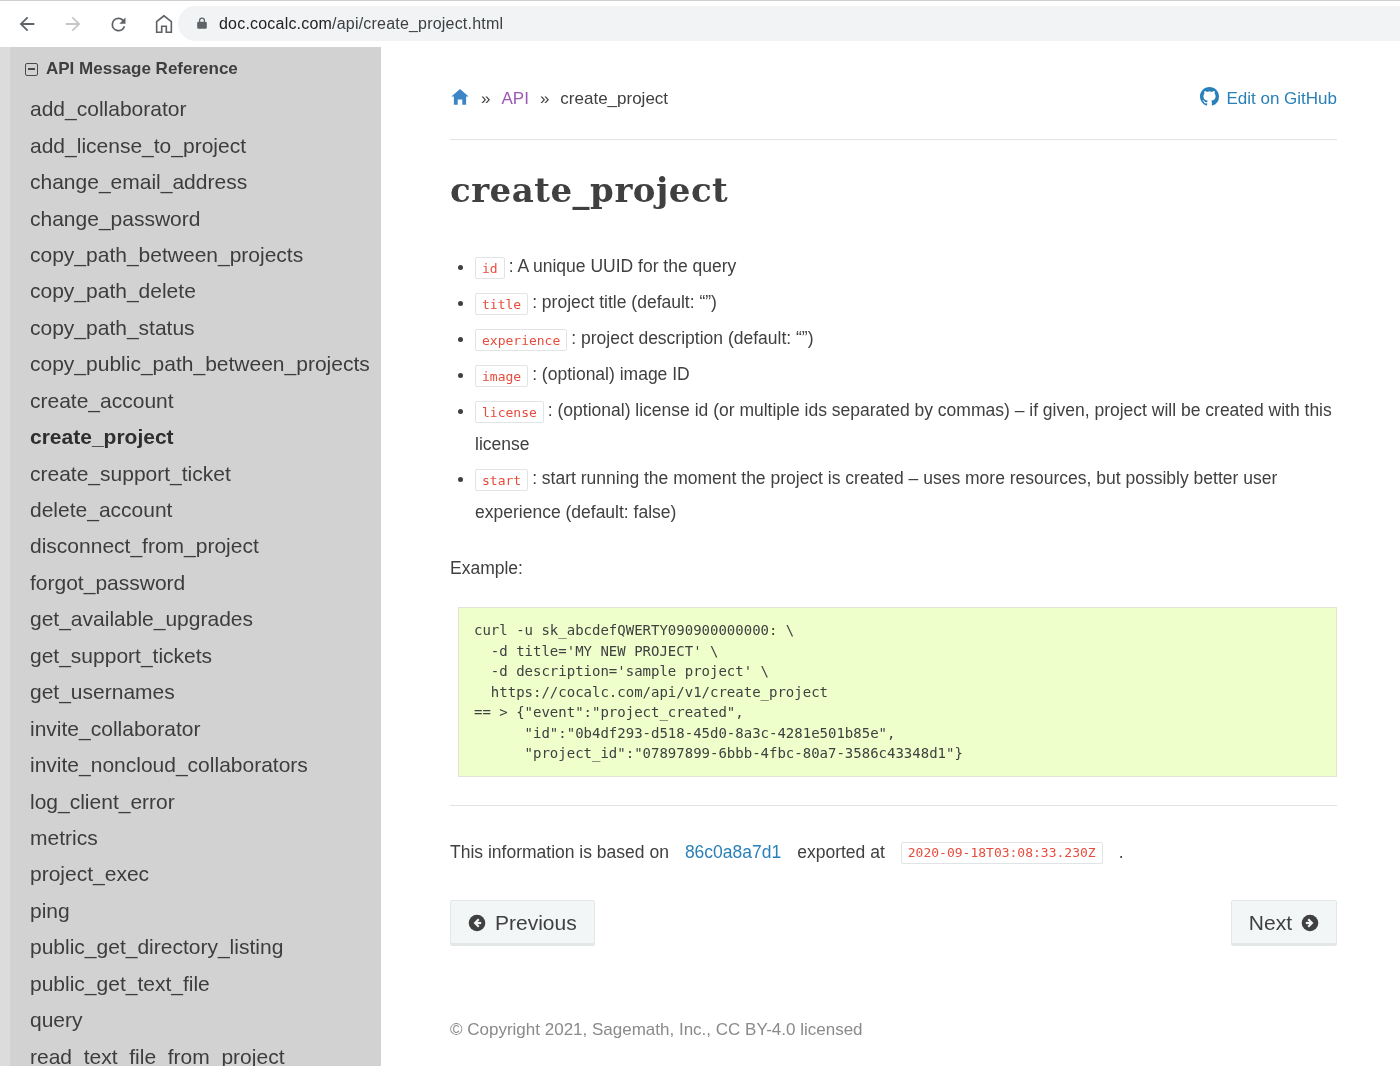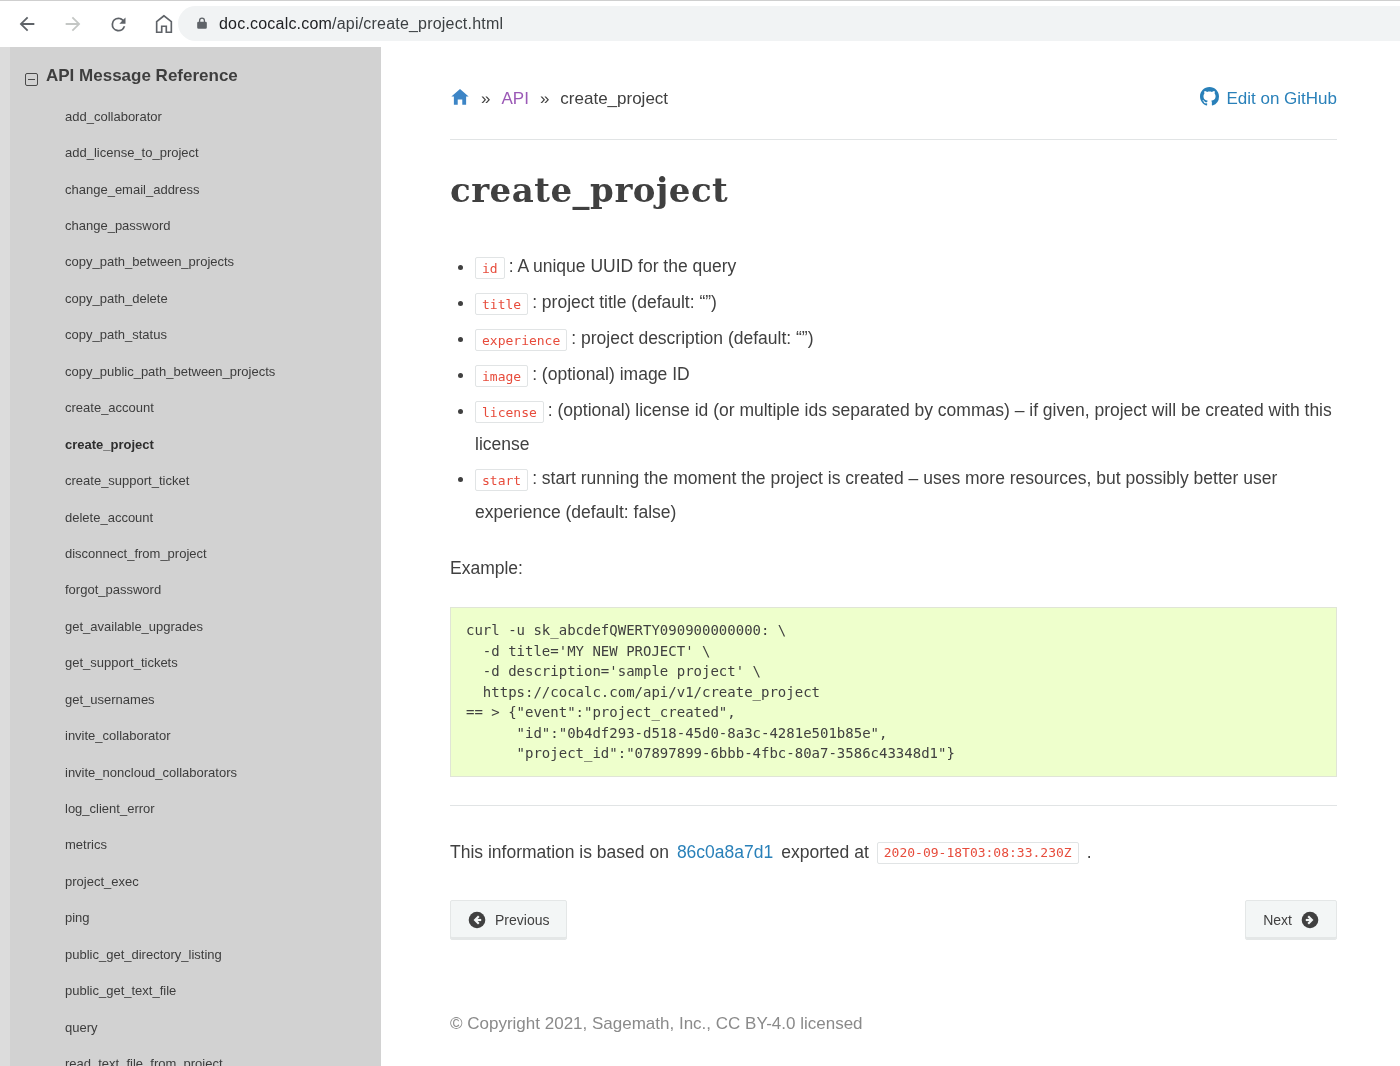--- a/index.html
+++ b/index.html
@@ -16,28 +16,28 @@
              background:#f1f3f4; display:flex; align-items:center; padding-left:17px; cursor:text; }
   .omnibox .lock { margin-right:10px; display:flex; }
   .url { font-size:16px; letter-spacing:.2px; }
   .url .domain { color:#202124; }
   .url .path { color:#3c4043; }
 
   
   .page { position:absolute; top:47px; left:0; right:0; bottom:0; }
   .sidebar { position:absolute; left:0; top:0; bottom:0; width:381px; background:#d2d2d2; overflow:hidden; }
   .sidebar::before { content:""; position:absolute; left:0; top:0; bottom:0; width:10px; background:#dcdcdc; }
-  .sidebar-header { margin:19px 0 0 25px; display:flex; align-items:flex-end; gap:8px;
+  .sidebar-header { margin:12px 0 0 25px; display:flex; align-items:center; gap:8px;
                     font-weight:bold; font-size:17px; color:#3e3e3e; cursor:pointer; }
   .collapse-box { width:13px; height:13px; border:1.5px solid #4a4a4a; border-radius:2px;
                   display:inline-flex; align-items:center; justify-content:center; flex:0 0 auto; }
   .collapse-box::after { content:""; width:7px; height:1.5px; background:#4a4a4a; }
   #sidebar-list { list-style:none; margin:12px 0 0 0; padding:0; }
-  #sidebar-list li { height:36.45px; display:flex; align-items:center; padding-left:65px;
-                     font-size:13px; color:#3d3d3d; cursor:pointer; white-space:nowrap; }
+  #sidebar-list li { height:36.45px; display:flex; align-items:center; padding-left:30px;
+                     font-size:21px; color:#3d3d3d; cursor:pointer; white-space:nowrap; }
   #sidebar-list li.current { font-weight:600; color:#2e2e2e; }
 
   
   .content { position:absolute; left:381px; top:0; right:0; bottom:0; background:#fff; padding:0 63px 0 69px; }
   .breadcrumb-row { margin-top:40px; display:flex; align-items:center; justify-content:space-between; }
   .breadcrumb { display:flex; align-items:center; gap:11px; font-size:17px; color:#404040; }
   .breadcrumb a { text-decoration:none; cursor:pointer; display:flex; align-items:center; }
   .breadcrumb .api { color:var(--visited_purple,#9b59b6); }
   .breadcrumb .sep { color:#404040; }
   .edit-github { color:var(--accent_blue,#2980b9); text-decoration:none; font-size:17px;
@@ -47,30 +47,30 @@
              margin:30px 0 0 0; letter-spacing:.5px; }
 
   ul.params { margin:40px 0 0 0; padding-left:25px; color:#404040; font-size:17.5px; }
   ul.params li { margin-bottom:2px; line-height:32px; }
   code.inline { font-family:"DejaVu Sans Mono", monospace; font-size:13px; color:var(--code_red,#e74c3c);
                 background:#fff; border:1px solid #e1e4e5; border-radius:2px; padding:2.5px 6px;
                 white-space:nowrap; }
   ul.params li .desc { margin-left:4px; }
 
   .example { margin:30px 0 0 0; font-size:17.5px; color:#404040; }
-  .codeblock { margin-top:28px; background:var(--codeblock_bg,#eeffcc); border:1px solid #e0e5d6; }
+  .codeblock { margin-top:28px; background:var(--codeblock_bg,#eeffcc); border:1px solid #e0e5d6;margin-left:8px; }
   .codeblock pre { margin:0; padding:12px 15px; font-family:"DejaVu Sans Mono", monospace;
                    font-size:14px; line-height:20.5px; color:#404040; white-space:pre; }
 
-  .based-on { margin:36px 0 0 0; font-size:17.5px; color:#404040; display:flex; align-items:center; gap:8px; }
+  .based-on { margin:36px 0 0 0; font-size:17.5px; color:#404040; display:flex; align-items:center; gap:16px; }
   .based-on .commit { color:var(--accent_blue,#2980b9); text-decoration:none; cursor:pointer; }
 
   .pager { margin-top:36px; display:flex; justify-content:space-between; align-items:center; }
   .btn { display:inline-flex; align-items:center; gap:9px; background:#f3f6f6; border:1px solid #e4e7e7;
-         border-radius:2px; padding:10px 17px; font-size:14px; color:#404040; cursor:pointer;
+         border-radius:2px; padding:10px 17px; font-size:21px; color:#404040; cursor:pointer;
          text-decoration:none; box-shadow: inset 0 -2px 0 0 rgba(0,0,0,.06); }
   .btn svg { display:block; }
 
   .footer-copyright { margin:74px 0 0 0; color:#8a8a8a; font-size:17px; }
 </style>
 </head>
 <body>
 
 <div class="screen">
 

